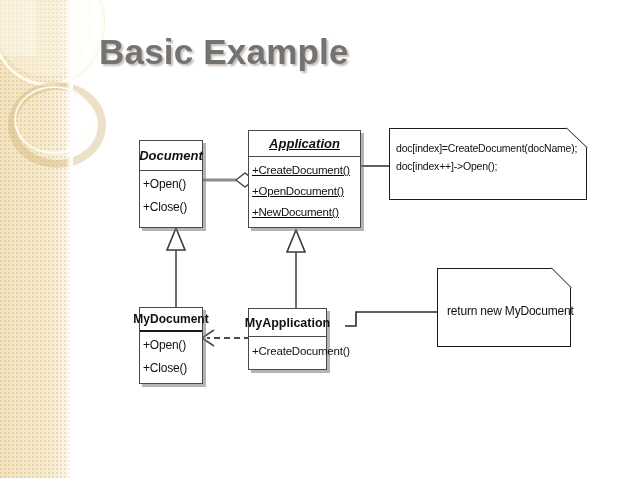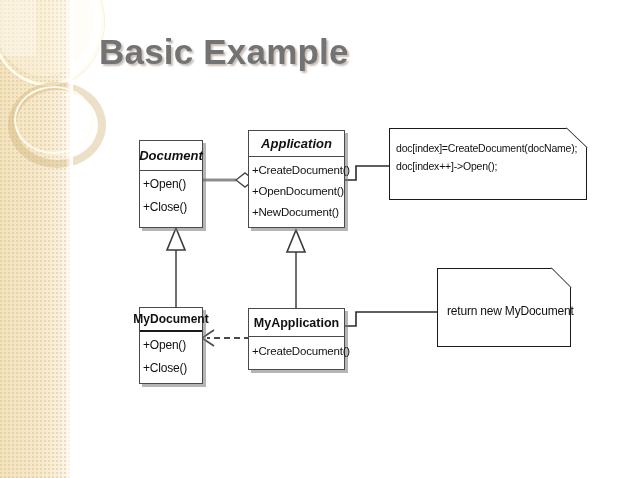--- a/index.html
+++ b/index.html
@@ -128,38 +128,38 @@
     </svg>
 
     <div class="uml-box shadowed" style="left:139px;top:140px;width:64px;height:88px;border:1.6px solid #4a4a4a;">
       <div class="uml-title abstract" style="height:30px;font-size:13px;border-bottom:1.6px solid #4a4a4a;">Document</div>
       <div class="uml-ops">
         <div class="uml-op" style="font-size:12px;line-height:15px;margin-top:4px;">+Open()</div>
         <div class="uml-op" style="font-size:12px;line-height:15px;margin-top:8px;">+Close()</div>
       </div>
     </div>
 
-    <div class="uml-box shadowed" style="left:248px;top:130px;width:97px;height:98px;border:1.6px solid #4a4a4a;">
+    <div class="uml-box shadowed" style="left:248px;top:130px;width:113px;height:98px;border:1.6px solid #4a4a4a;text-decoration:underline;">
       <div class="uml-title abstract" style="height:26px;font-size:13px;border-bottom:1.6px solid #4a4a4a;">Application</div>
       <div class="uml-ops">
         <div class="uml-op" style="font-size:11.5px;line-height:14px;margin-top:4px;">+CreateDocument()</div>
         <div class="uml-op" style="font-size:11.5px;line-height:14px;margin-top:7px;">+OpenDocument()</div>
         <div class="uml-op" style="font-size:11.5px;line-height:14px;margin-top:7px;">+NewDocument()</div>
       </div>
     </div>
 
     <div class="uml-box shadowed" style="left:139px;top:307px;width:64px;height:77px;border:1.6px solid #4a4a4a;">
       <div class="uml-title" style="height:24px;font-size:12px;border-bottom:2.4px solid #1a1a1a;">MyDocument</div>
       <div class="uml-ops">
         <div class="uml-op" style="font-size:12px;line-height:15px;margin-top:4px;">+Open()</div>
         <div class="uml-op" style="font-size:12px;line-height:15px;margin-top:8px;">+Close()</div>
       </div>
     </div>
 
-    <div class="uml-box shadowed" style="left:248px;top:308px;width:97px;height:62px;border:1.6px solid #4a4a4a;">
+    <div class="uml-box shadowed" style="left:248px;top:308px;width:79px;height:62px;border:1.6px solid #4a4a4a;">
       <div class="uml-title" style="height:28px;font-size:12.5px;border-bottom:1.6px solid #4a4a4a;">MyApplication</div>
       <div class="uml-ops">
         <div class="uml-op" style="font-size:11.5px;line-height:14px;margin-top:5px;">+CreateDocument()</div>
       </div>
     </div>
 
     <div class="note" style="left:389px;top:128px;width:198px;height:72px;
                 clip-path:polygon(0 0, 177px 0, 198px 20px, 198px 72px, 0 72px);">
     </div>
     <div class="note-text" style="left:396px;top:142px;font-size:10.5px;">doc[index]=CreateDocument(docName);</div>

